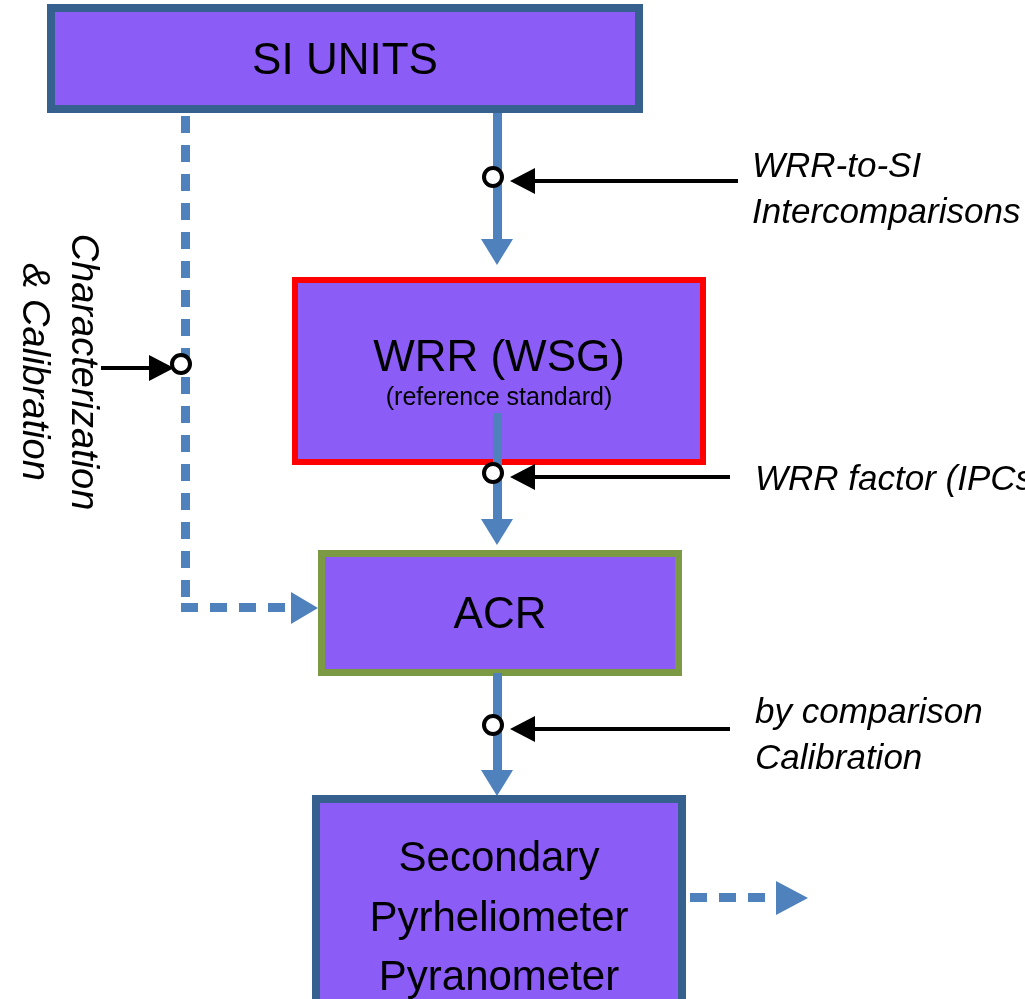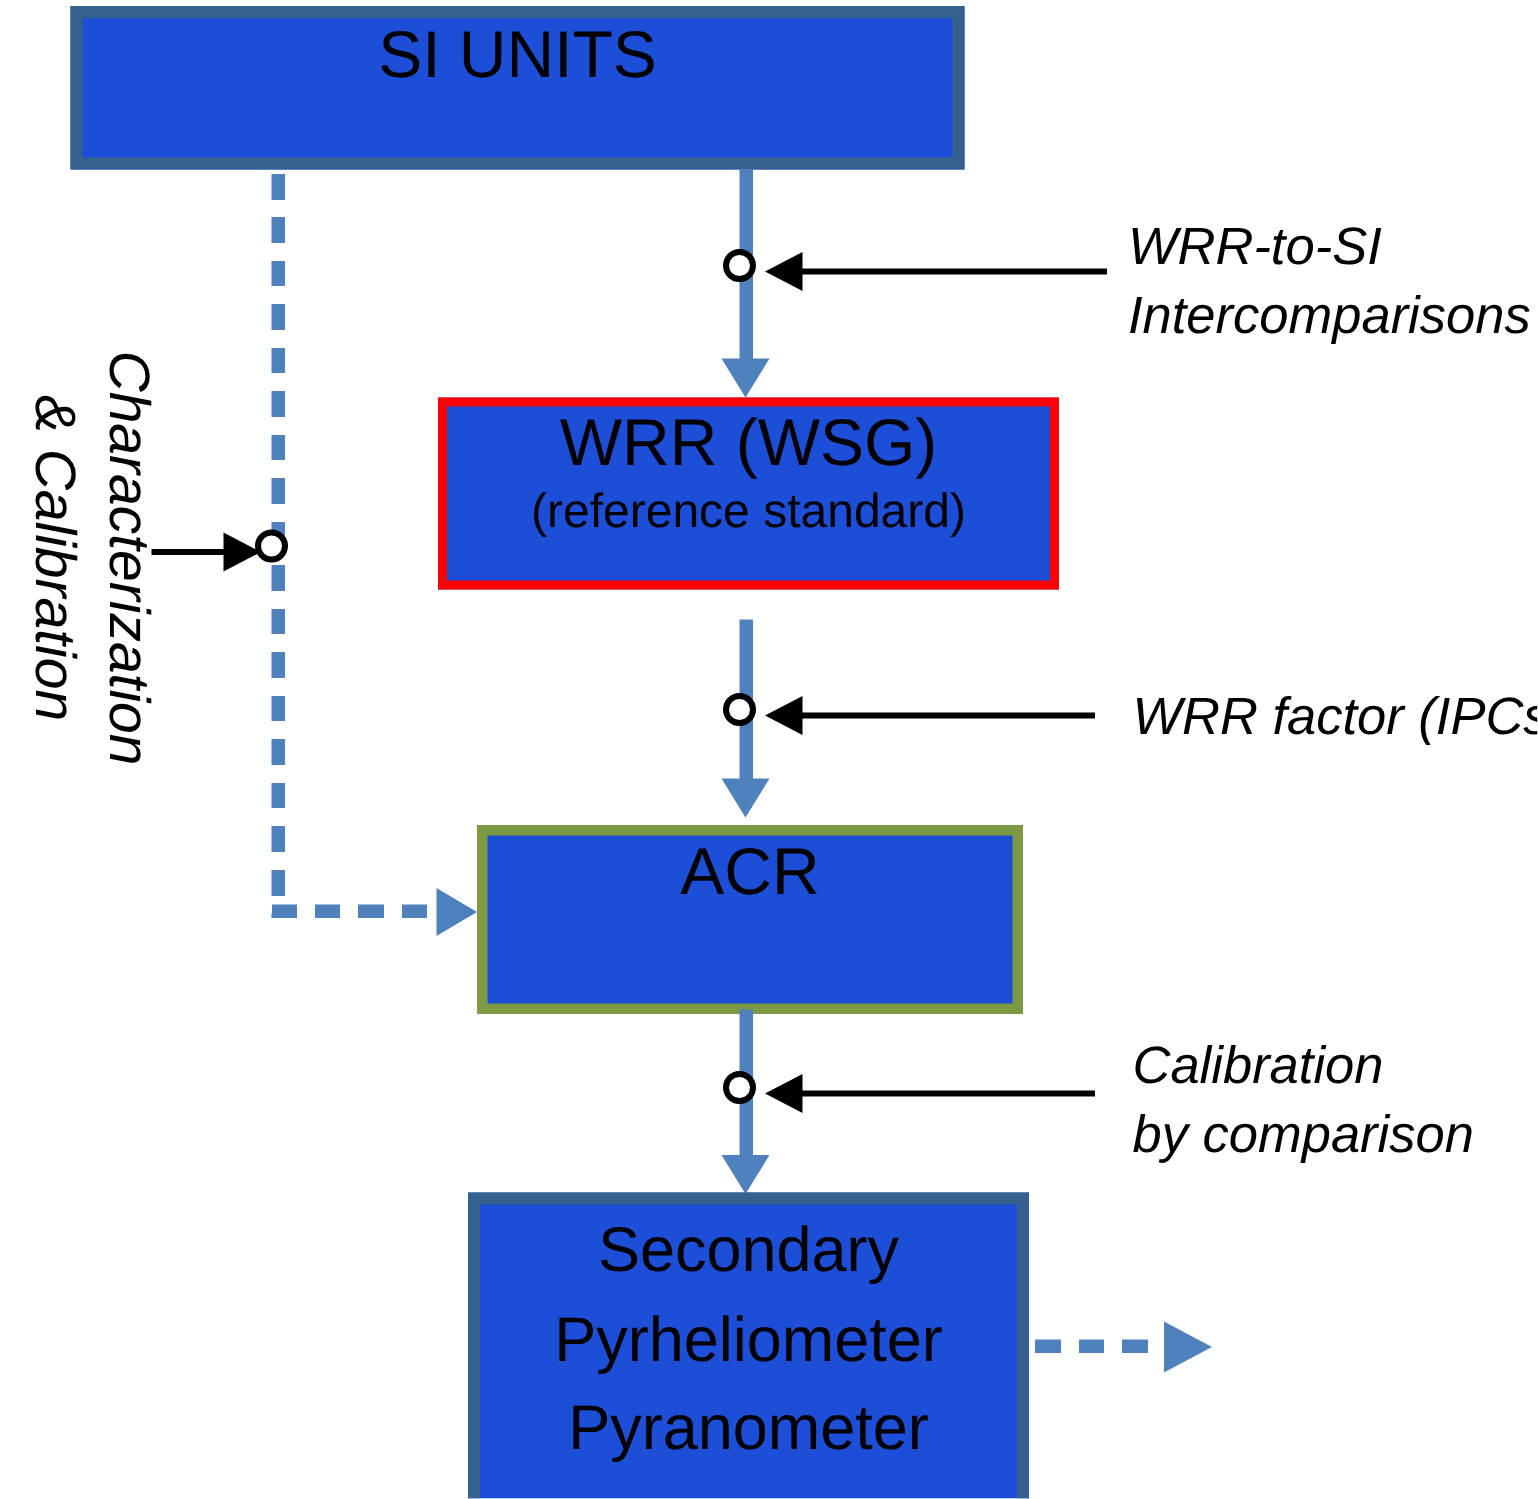--- a/index.html
+++ b/index.html
@@ -15,38 +15,38 @@
     position: relative;
     width: 1025px;
     height: 999px;
     background: #ffffff;
     font-family: "Liberation Sans", "DejaVu Sans", sans-serif;
     color: #000;
     overflow: hidden;
   }
   .node {
     position: absolute;
-    background: #1d4ed8;
+    background: #8b5cf6;
     display: flex;
     flex-direction: column;
     align-items: center;
-    justify-content: flex-start;
+    justify-content: center;
     text-align: center;
   }
   .node-si {
     left: 47px; top: 4px; width: 596px; height: 109px;
     border: 8px solid var(--node-blue);
     font-size: 44px;
   }
   .node-wrr {
-    left: 292px; top: 265px; width: 414px; height: 128px;
+    left: 292px; top: 277px; width: 414px; height: 188px;
     border: 6px solid var(--node-red);
   }
   .node-wrr .main { font-size: 44px; line-height: 1.15; }
-  .node-wrr .sub  { font-size: 32px; line-height: 1.15; }
+  .node-wrr .sub  { font-size: 25px; line-height: 1.15; }
   .node-acr {
     left: 318px; top: 550px; width: 364px; height: 126px;
     border: 7px solid var(--node-green);
     font-size: 44px;
   }
   .node-secondary {
     left: 312px; top: 795px; width: 374px; height: 243px;
     border: 8px solid var(--node-blue);
     font-size: 42px;
     line-height: 1.42;
@@ -173,22 +173,22 @@
     <span>ACR</span>
   </div>
 
   <div class="vline" style="left:493px; top:673px; height:100px;"></div>
   <div class="arrow-down" style="left:481px; top:770px;"></div>
   <div class="junction" style="left:482px; top:714px;"></div>
 
   <div class="bline-h" style="left:532px; top:727px; width:198px;"></div>
   <div class="arrow-left-black" style="left:510px; top:716px;"></div>
   <div class="annotation" style="left:755px; top:688px;">
+    <div>by comparison</div>
     <div>Calibration</div>
-    <div>by comparison</div>
   </div>
 
   <div class="node node-secondary">
     <div>Secondary</div>
     <div>Pyrheliometer</div>
     <div>Pyranometer</div>
   </div>
 
   <div class="dash-h" style="left:690px; top:893px; width:88px;"></div>
   <div class="arrow-right-blue" style="left:776px; top:881px; border-top-width:17px; border-bottom-width:17px; border-left-width:32px;"></div>

